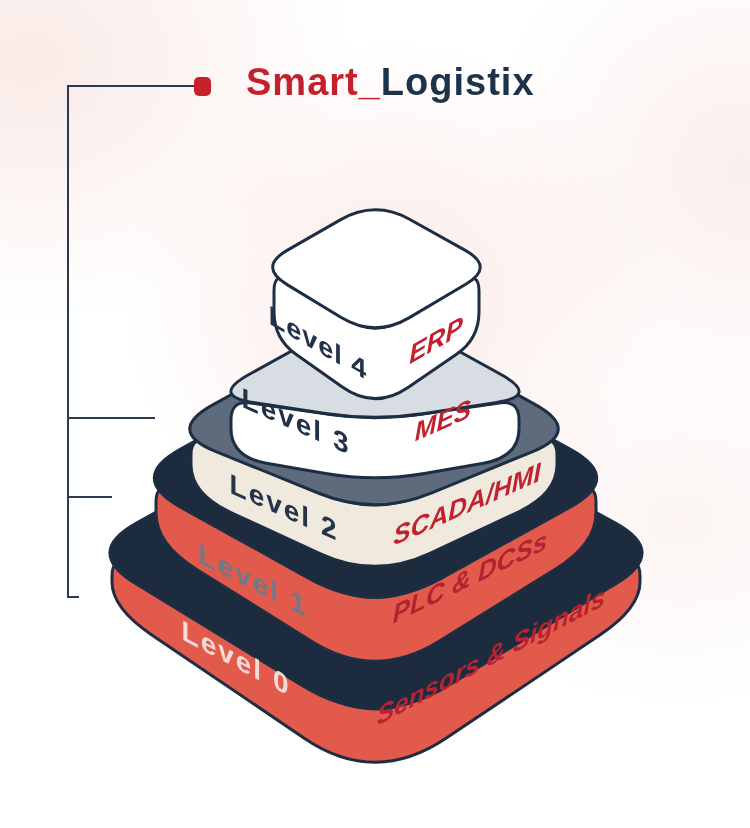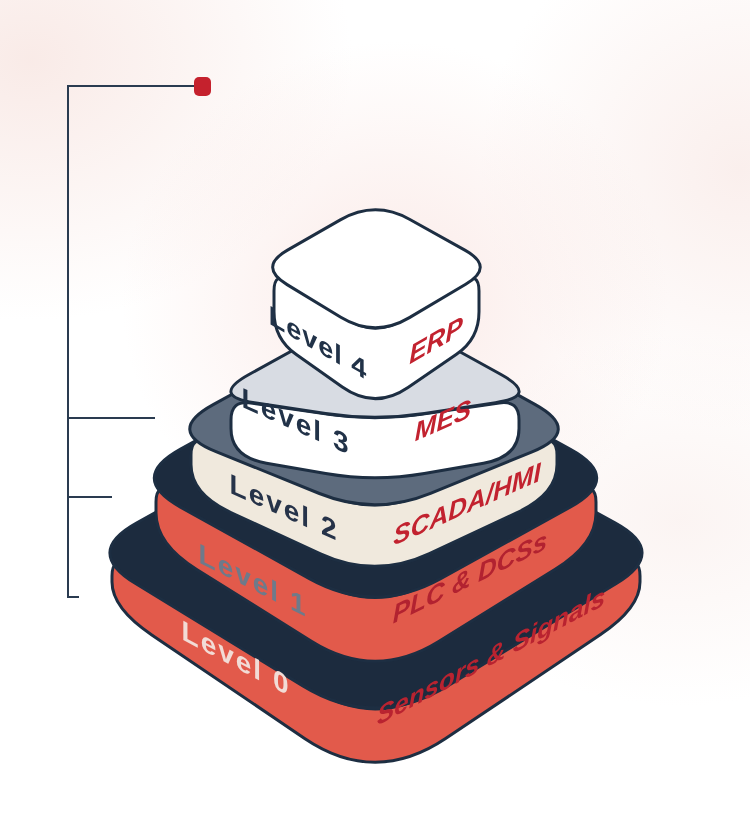--- a/index.html
+++ b/index.html
@@ -58,14 +58,17 @@
         <text transform="translate(443 429) skewY(-24)" text-anchor="middle" font-size="26" fill="#c2222f" font-style="italic">MES</text>
       </g>
       <g>
         <path d="M290.7 282.1 Q274.0 271.0 274.0 291.0 L274.0 311.8 Q274.0 339.0 296.3 354.6 L342.3 387.0 Q375.0 410.0 408.0 387.4 L456.5 354.3 Q479.0 339.0 479.0 311.8 L479.0 291.0 Q479.0 271.0 462.2 281.8 L405.3 318.5 Q375.0 338.0 345.0 318.1 Z" fill="#ffffff" stroke="#1d2e42" stroke-width="3" stroke-linejoin="round"></path>
         <path d="M287.5 250.1 Q258.0 267.0 287.1 284.6 L340.8 317.2 Q375.0 338.0 409.4 317.6 L465.7 284.3 Q495.0 267.0 465.3 250.4 L409.9 219.5 Q375.0 200.0 340.3 219.9 Z" fill="#ffffff" stroke="#1d2e42" stroke-width="3" stroke-linejoin="round"></path>
         <text transform="translate(318 352) skewY(30)" text-anchor="middle" font-size="27" fill="#213248" letter-spacing="1">Level 4</text>
         <text transform="translate(436 349) skewY(-30)" text-anchor="middle" font-size="26" fill="#c2222f" font-style="italic">ERP</text>
       </g>
     </svg>
 
+  <div class="brand">
+    <span style="color:#c5212d">Smart_</span><span style="color:#1d3349">Logistix</span>
+  </div>
 
 </div>
 
 </body></html>

